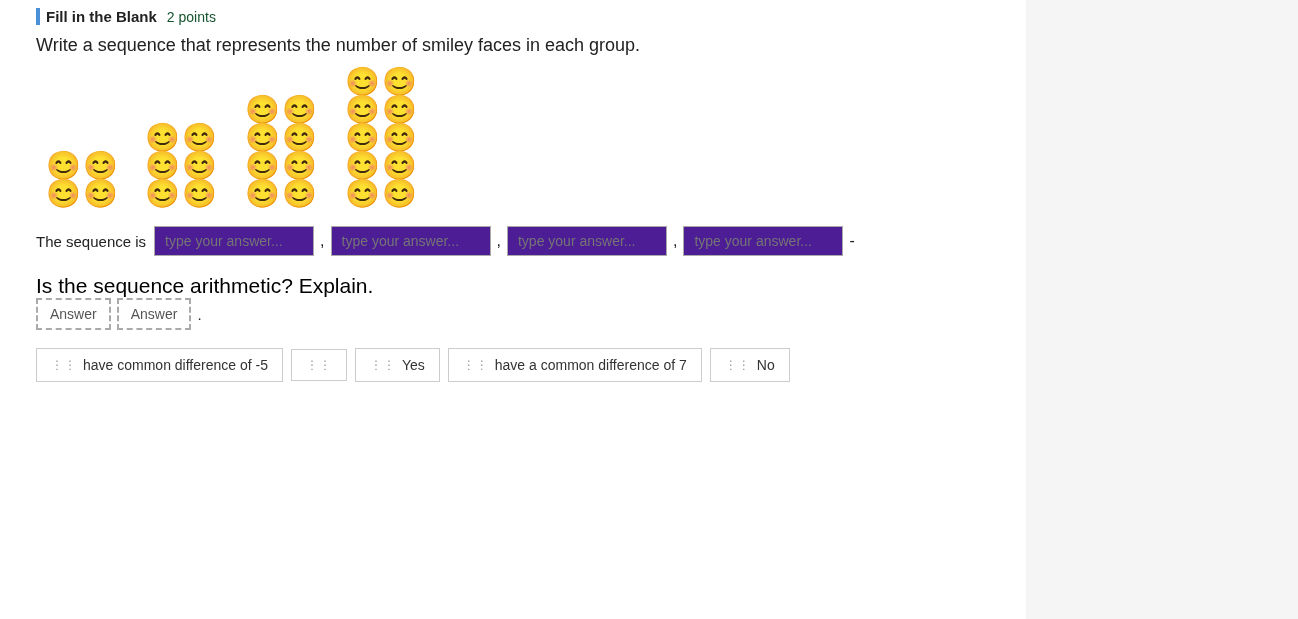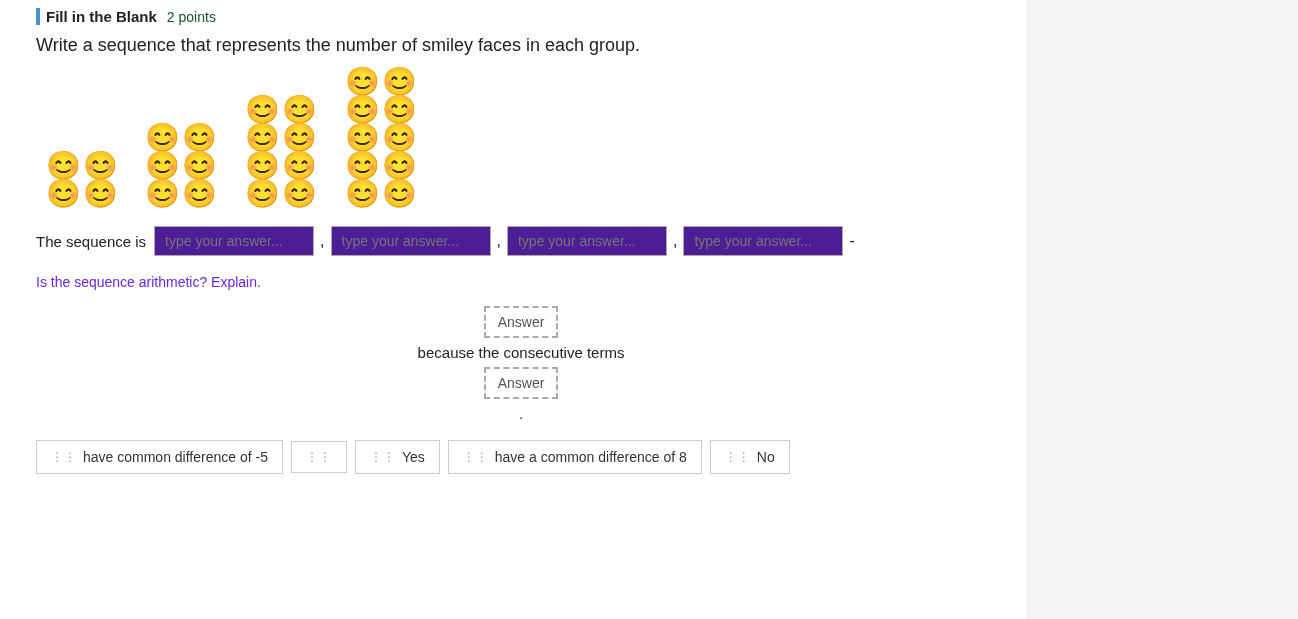--- a/index.html
+++ b/index.html
@@ -82,30 +82,29 @@
       width: 160px;
       outline: none;
       cursor: text;
     }
     .seq-comma {
       font-size: 16px;
       color: #222;
       margin: 0 2px;
     }
     .arithmetic-label {
-      font-size: 14px;
-      color: #6d28d9;
-      margin-bottom: 16px;
+      font-size: 21px;
+      color: #000000;
+      margin-bottom: 0;
     }
     .answer-row {
       display: flex;
       align-items: center;
       gap: 6px;
       margin-bottom: 18px;
-      flex-direction: column;
     }
     .answer-dropdown {
       border: 2px dashed #aaa;
       background: #fff;
       padding: 6px 12px;
       font-size: 14px;
       color: #555;
       cursor: pointer;
       white-space: nowrap;
     }
@@ -242,40 +241,39 @@
     <input class="seq-input" type="text" placeholder="type your answer..." style="">
     <span class="seq-comma">,</span>
     <input class="seq-input" type="text" placeholder="type your answer..." style="">
     <span class="seq-comma">-</span>
   </div>
 
   <div class="arithmetic-label">Is the sequence arithmetic? Explain.</div>
 
   <div class="answer-row">
     <div class="answer-dropdown">Answer</div>
-    <span class="because-text">because the consecutive terms</span>
     <div class="answer-dropdown2">Answer</div>
     <span class="dot-text">.</span>
   </div>
 
   <div class="choices-row">
     <div class="choice-btn">
       <span class="drag-dots">⋮⋮</span>
       <span>have common difference of -5</span>
     </div>
     <div class="choice-btn">
       <span class="drag-dots">⋮⋮</span>
     </div>
     <div class="choice-btn">
       <span class="drag-dots">⋮⋮</span>
       <span>Yes</span>
     </div>
     <div class="choice-btn">
       <span class="drag-dots">⋮⋮</span>
-      <span>have a common difference of 8</span>
+      <span>have a common difference of 7</span>
     </div>
     <div class="choice-btn">
       <span class="drag-dots">⋮⋮</span>
       <span>No</span>
     </div>
   </div>
 
 </div>
 
 </body></html>

